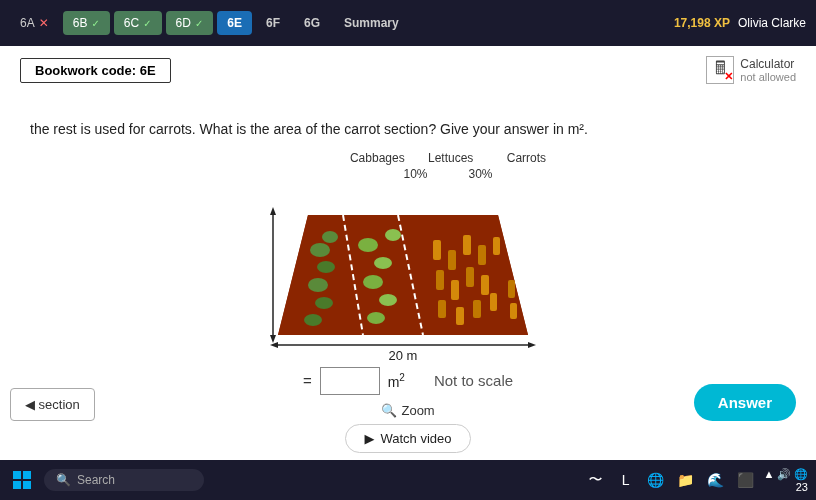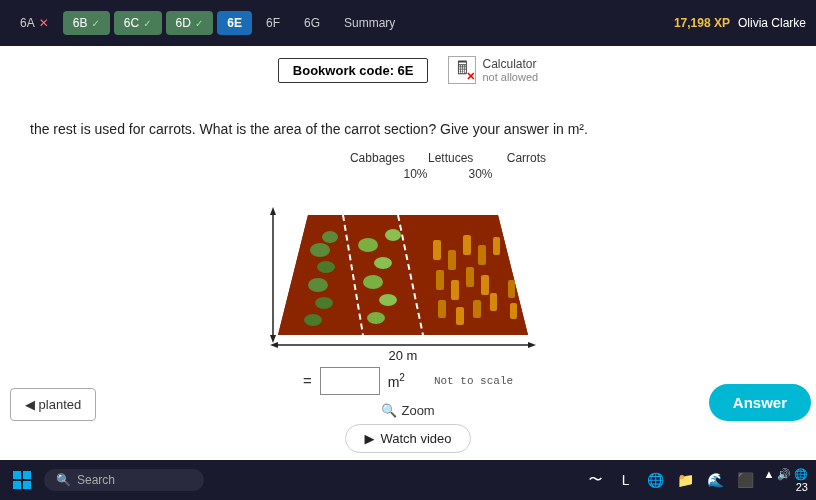--- a/index.html
+++ b/index.html
@@ -29,21 +29,21 @@
       align-items: center;
       font-size: 12px;
       color: white;
       border-radius: 4px;
       cursor: pointer;
       gap: 4px;
     }
     .nav-item.inactive { background: transparent; color: #ccc; }
     .nav-item.completed { background: #4a7c59; color: white; }
     .nav-item.active { background: #1a6db5; color: white; font-weight: bold; }
-    .nav-item.plain { background: transparent; color: #ccc; }
+    .nav-item.plain { background: transparent; color: #ccc; font-weight: bold; }
     .check-mark { color: #90ee90; font-size: 10px; }
     .nav-x { color: #ff6b6b; }
     .nav-right {
       margin-left: auto;
       display: flex;
       align-items: center;
       gap: 8px;
       color: white;
       font-size: 12px;
     }
@@ -54,21 +54,21 @@
       background: white;
       margin: 0;
       padding: 10px 20px;
       min-height: 430px;
       position: relative;
     }
 
     
     .bookwork-bar {
       display: flex;
-      justify-content: center;
+      justify-content: space-between;
       align-items: center;
       gap: 20px;
       margin-bottom: 12px;
     }
     .bookwork-code {
       border: 1px solid #333;
       padding: 4px 14px;
       font-size: 13px;
       font-weight: bold;
       border-radius: 2px;
@@ -141,21 +141,21 @@
       padding: 6px 18px;
       font-size: 13px;
       cursor: pointer;
       color: #222;
     }
 
     
     .answer-button {
       position: absolute;
       bottom: 55px;
-      right: 5px;
+      right: 20px;
       background: #00b8d4;
       color: white;
       border: none;
       border-radius: 20px;
       padding: 10px 24px;
       font-size: 15px;
       font-weight: bold;
       cursor: pointer;
     }
 
@@ -357,36 +357,36 @@
         <polygon points="2,150 8,150 5,158" fill="#222"></polygon>
         <text x="-8" y="95" text-anchor="middle" font-size="13" fill="#222" transform="rotate(-90, -8, 95)">11 m</text>
       </svg>
     </div>
   </div>
 
   <div style="display:flex; align-items:center; justify-content:center; gap:8px; margin-top:2px; position:relative;">
     <span style="font-size:15px; color:#333;">=</span>
     <input type="text" class="answer-input" style="width: 60px; height: 28px; border: 1px solid rgb(136, 136, 136); text-align: center; font-size: 14px;">
     <span style="font-size:14px; color:#222;">m<sup>2</sup></span>
-    <span style="font-size:11px;color:#555;margin-left:21px;font-family:Liberation Mono, monospace;">Not to scale</span>
+    <span style="font-size:15px;color:#555;margin-left:21px;">Not to scale</span>
   </div>
 
   <div class="bottom-bar">
     <button class="zoom-btn">
       <span>🔍</span>
       <span>Zoom</span>
     </button>
     <button class="watch-video-btn">
       <span>▶</span>
       <span>Watch video</span>
     </button>
   </div>
 
   <button class="previous-button">
-    <span>◀ <span>planted</span></span>
+    <span>◀ <span>section</span></span>
   </button>
 
   <button class="answer-button">
     <span>Answer</span>
   </button>
 
 </div>
 
 <div class="taskbar">
   <div class="taskbar-start">

